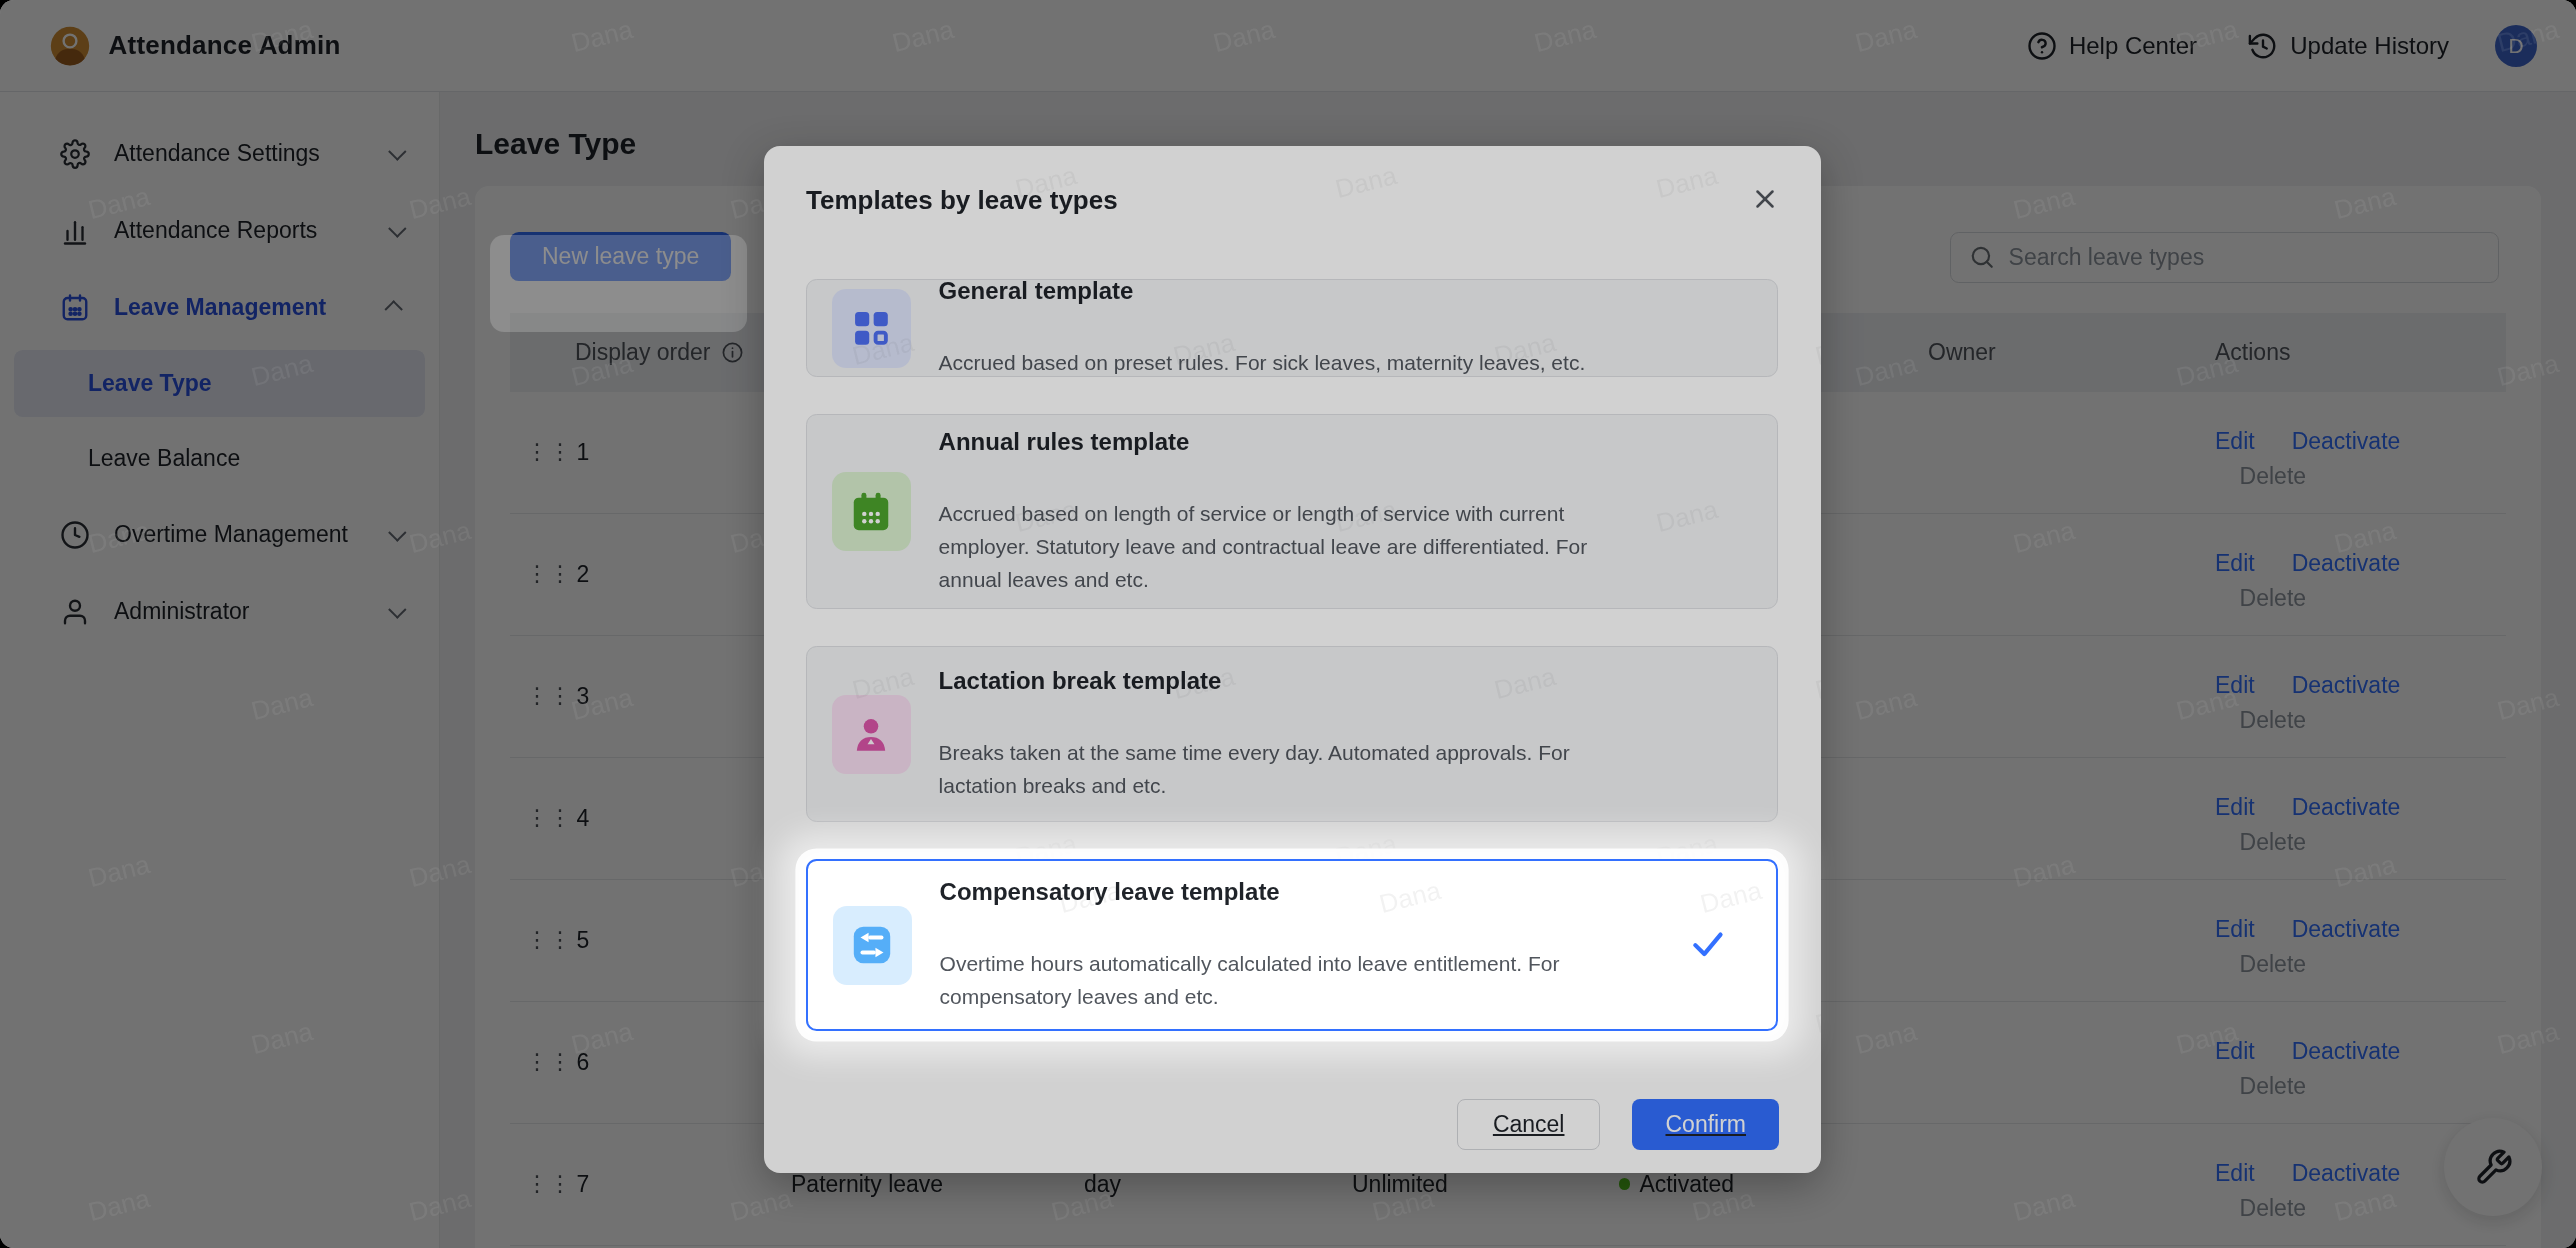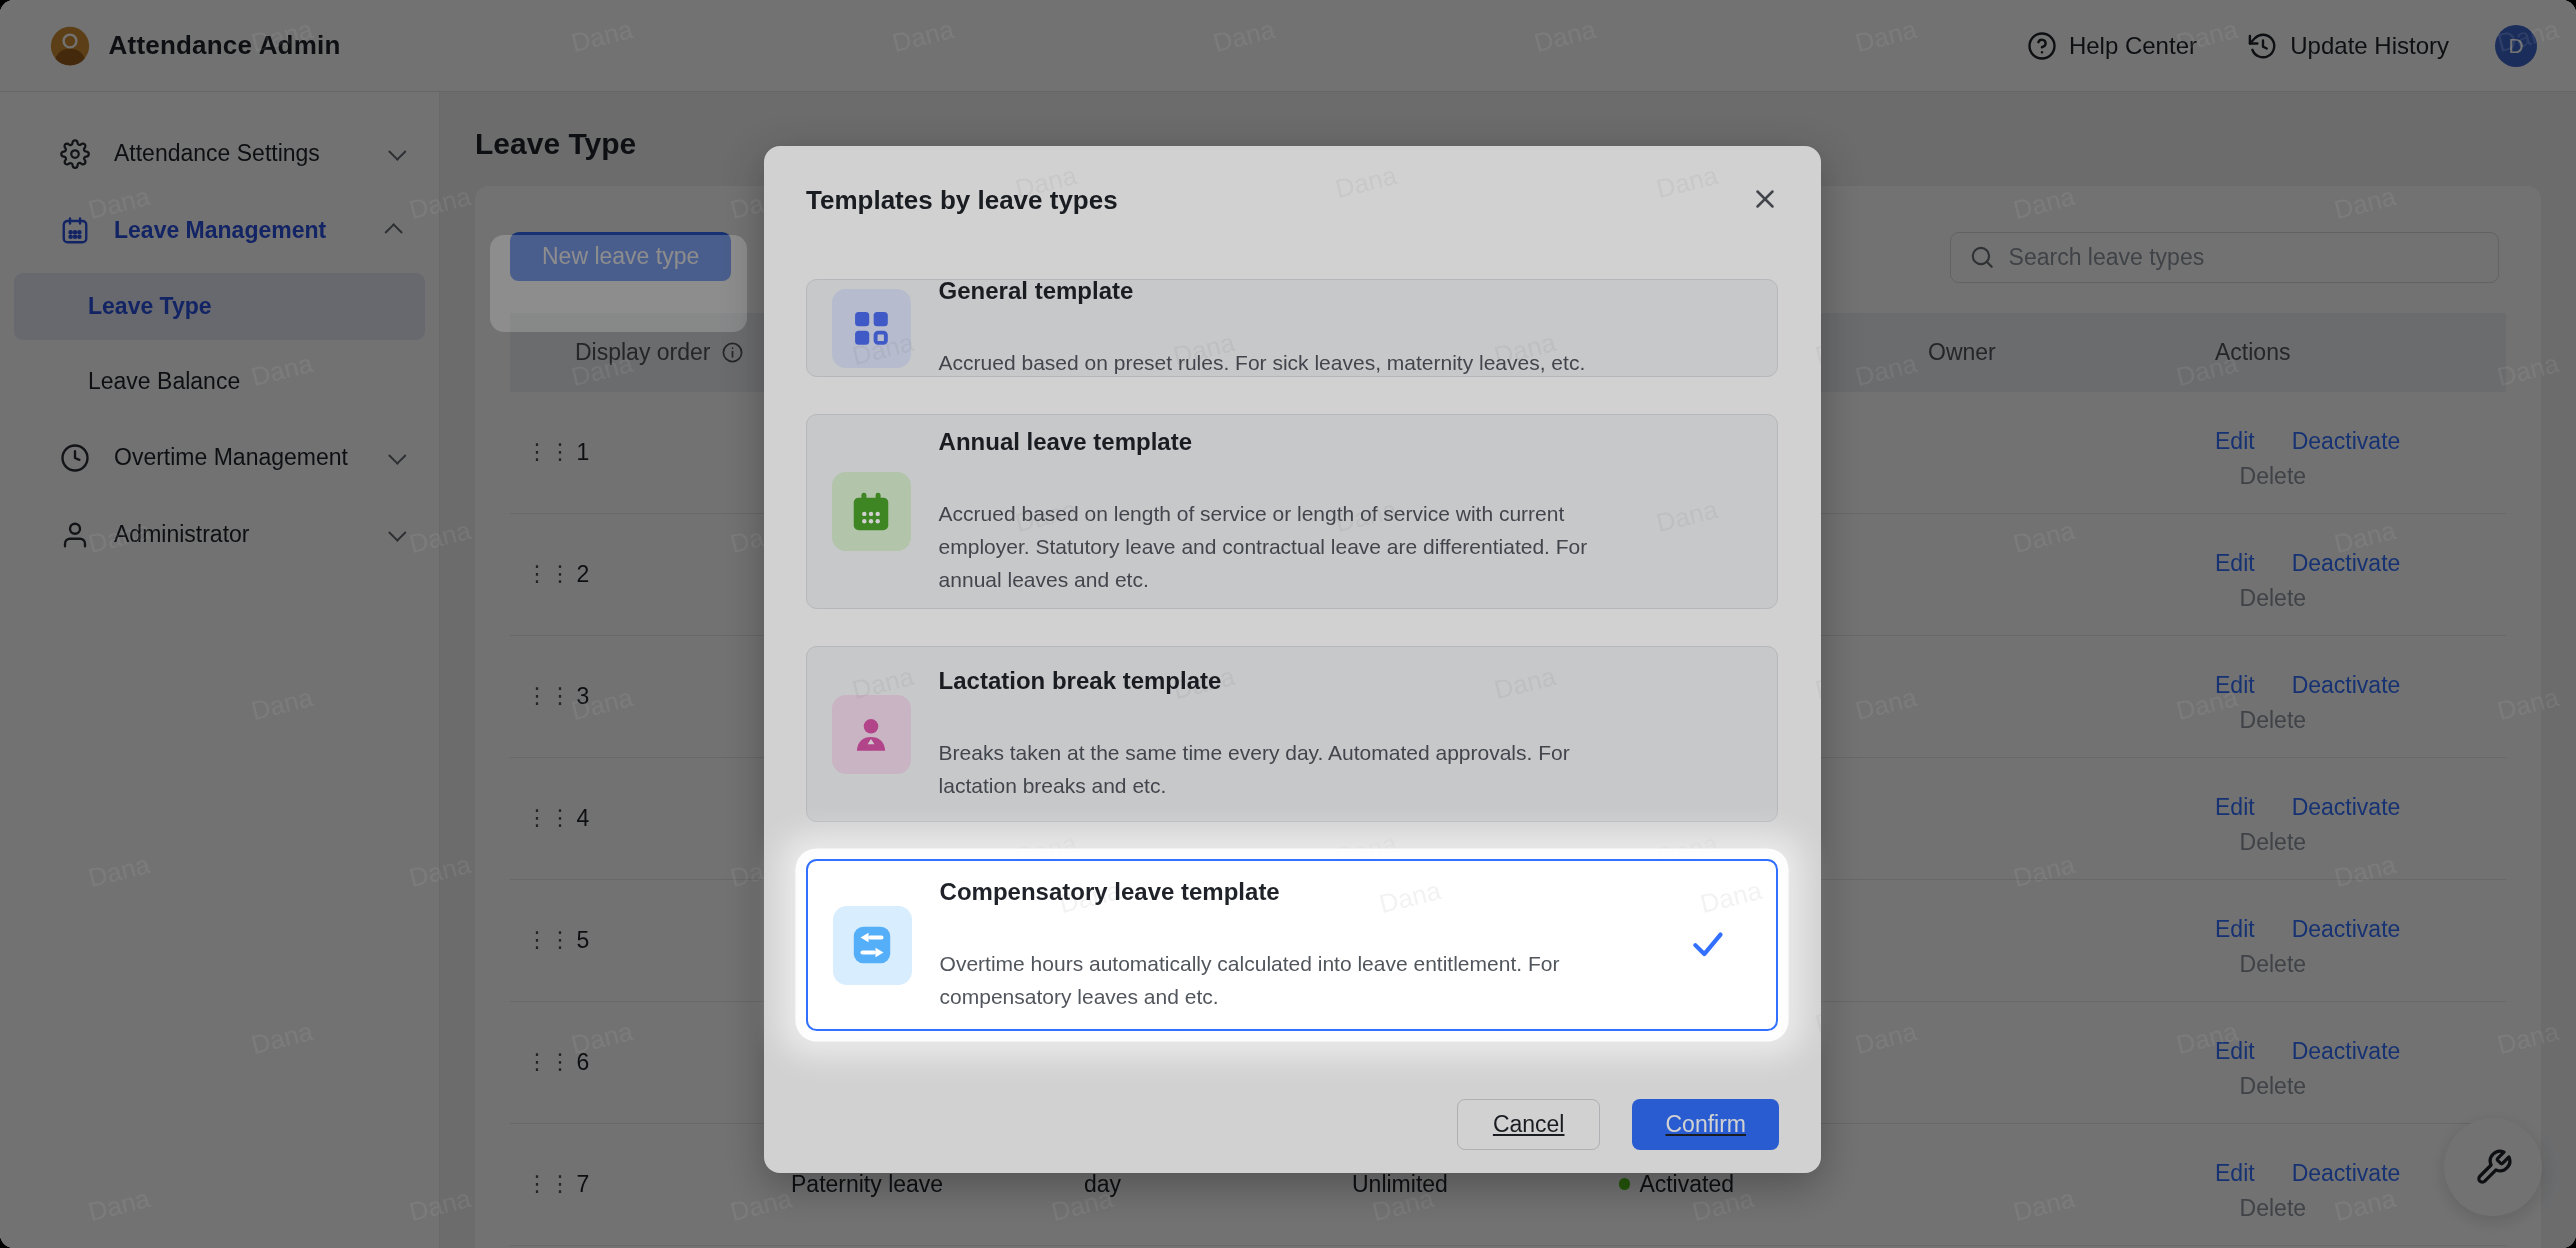--- a/index.html
+++ b/index.html
@@ -114,20 +114,32 @@
 
   <aside class="sidebar">
     <div class="side-item">
       <span class="s-icon">
         <svg width="30" height="30" viewBox="0 0 24 24" fill="none" stroke="#2b2f36" stroke-width="1.8" stroke-linecap="round" stroke-linejoin="round">
             <circle cx="12" cy="12" r="3"></circle>
             <path d="M19.4 15a1.65 1.65 0 0 0 .33 1.82l.06.06a2 2 0 0 1 0 2.83 2 2 0 0 1-2.83 0l-.06-.06a1.65 1.65 0 0 0-1.82-.33 1.65 1.65 0 0 0-1 1.51V21a2 2 0 0 1-2 2 2 2 0 0 1-2-2v-.09A1.65 1.65 0 0 0 9 19.4a1.65 1.65 0 0 0-1.82.33l-.06.06a2 2 0 0 1-2.83 0 2 2 0 0 1 0-2.83l.06-.06a1.65 1.65 0 0 0 .33-1.82 1.65 1.65 0 0 0-1.51-1H3a2 2 0 0 1-2-2 2 2 0 0 1 2-2h.09A1.65 1.65 0 0 0 4.6 9a1.65 1.65 0 0 0-.33-1.82l-.06-.06a2 2 0 0 1 0-2.83 2 2 0 0 1 2.83 0l.06.06a1.65 1.65 0 0 0 1.82.33H9a1.65 1.65 0 0 0 1-1.51V3a2 2 0 0 1 2-2 2 2 0 0 1 2 2v.09a1.65 1.65 0 0 0 1 1.51 1.65 1.65 0 0 0 1.82-.33l.06-.06a2 2 0 0 1 2.83 0 2 2 0 0 1 0 2.83l-.06.06a1.65 1.65 0 0 0-.33 1.82V9a1.65 1.65 0 0 0 1.51 1H21a2 2 0 0 1 2 2 2 2 0 0 1-2 2h-.09a1.65 1.65 0 0 0-1.51 1z"></path>
           </svg>
       </span>
       <span class="s-label">Attendance Settings</span>
+      <span class="chev"></span>
+    </div>
+    <div class="side-item">
+      <span class="s-icon">
+        <svg width="30" height="30" viewBox="0 0 24 24" fill="none" stroke="#2b2f36" stroke-width="1.9" stroke-linecap="round">
+            <line x1="6" y1="19" x2="6" y2="12"></line>
+            <line x1="12" y1="19" x2="12" y2="5"></line>
+            <line x1="18" y1="19" x2="18" y2="9"></line>
+            <line x1="4" y1="22" x2="20" y2="22"></line>
+          </svg>
+      </span>
+      <span class="s-label">Attendance Reports</span>
       <span class="chev"></span>
     </div>
     <div class="side-item active-parent">
       <span class="s-icon">
         <svg width="30" height="30" viewBox="0 0 24 24" fill="none" stroke="#2b50e0" stroke-width="1.9" stroke-linecap="round" stroke-linejoin="round">
             <rect x="3" y="4" width="18" height="17" rx="3"></rect>
             <line x1="8" y1="2" x2="8" y2="6"></line>
             <line x1="16" y1="2" x2="16" y2="6"></line>
             <circle cx="8.5" cy="13" r="0.9" fill="#2b50e0"></circle>
             <circle cx="12" cy="13" r="0.9" fill="#2b50e0"></circle>
@@ -439,21 +451,21 @@
             <rect x="3" y="4.5" width="18" height="17" rx="2.6" fill="#4ca32c"></rect>
             <circle cx="8.5" cy="13" r="1.15" fill="#fff"></circle>
             <circle cx="12" cy="13" r="1.15" fill="#fff"></circle>
             <circle cx="15.5" cy="13" r="1.15" fill="#fff"></circle>
             <circle cx="8.5" cy="16.8" r="1.15" fill="#fff"></circle>
             <circle cx="12" cy="16.8" r="1.15" fill="#fff"></circle>
             <circle cx="15.5" cy="16.8" r="1.15" fill="#fff"></circle>
           </svg>
       </span>
       <div>
-        <div class="tpl-title">Annual leave template</div>
+        <div class="tpl-title">Annual rules template</div>
         <div class="tpl-desc">Accrued based on length of service or length of service with current employer. Statutory leave and contractual leave are differentiated. For annual leaves and etc.</div>
       </div>
     </div>
 
     <div class="tpl-card c3">
       <span class="icon-tile tile-pink">
         <svg width="46" height="46" viewBox="0 0 24 24">
             <circle cx="12" cy="8" r="3.8" fill="#d955a8"></circle>
             <path d="M4.6 20.8c.3-4.9 3.2-7.3 7.4-7.3s7.1 2.4 7.4 7.3z" fill="#d955a8"></path>
             <polygon points="12,14.6 10.2,17.4 13.8,17.4" fill="#fff" opacity="0.95"></polygon>

